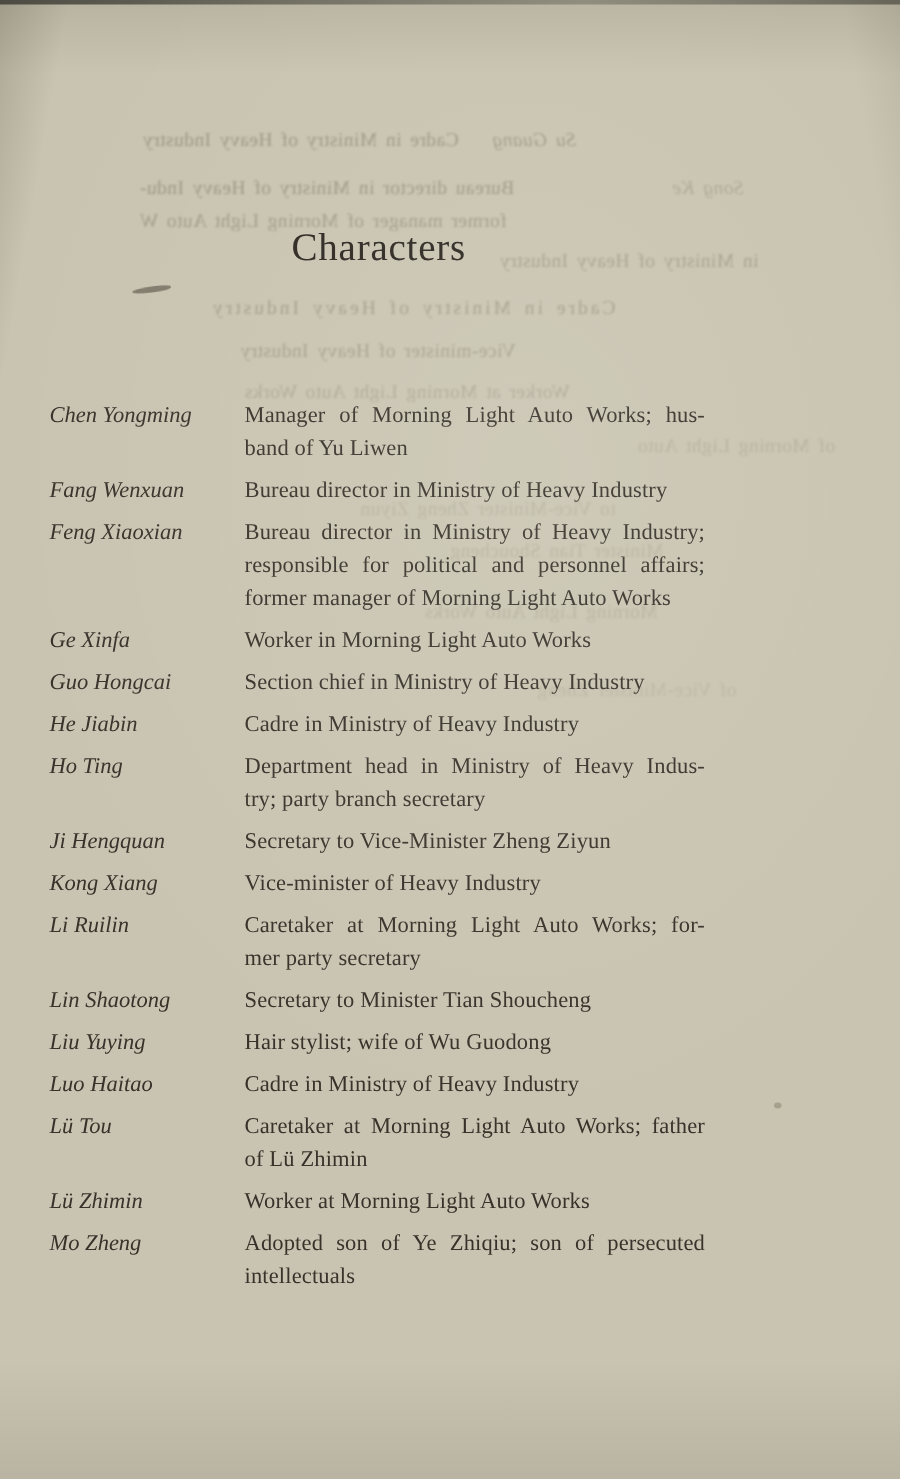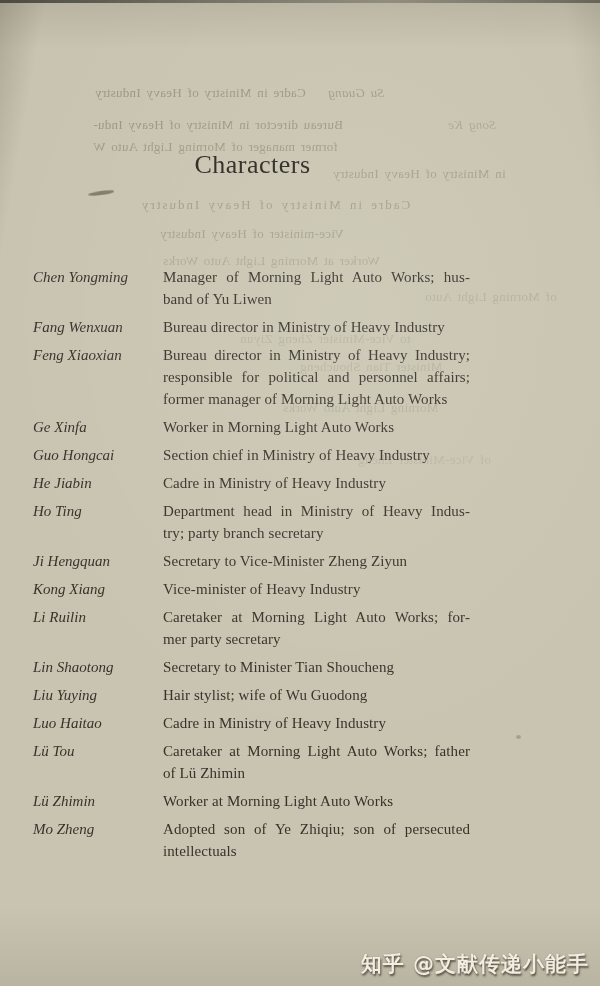--- a/index.html
+++ b/index.html
@@ -209,15 +209,14 @@
     <div class="name">Mo Zheng</div>
     <div class="desc">
           <div class="desc-line j">Adopted son of Ye Zhiqiu; son of persecuted</div>
           <div class="desc-line">intellectuals</div>
         </div>
   </div>
 </div>
 
   <div class="vignette"></div>
 
-  <div class="watermark">知乎 @文献传递小能手</div>
 
 </div>
 
 </body></html>

